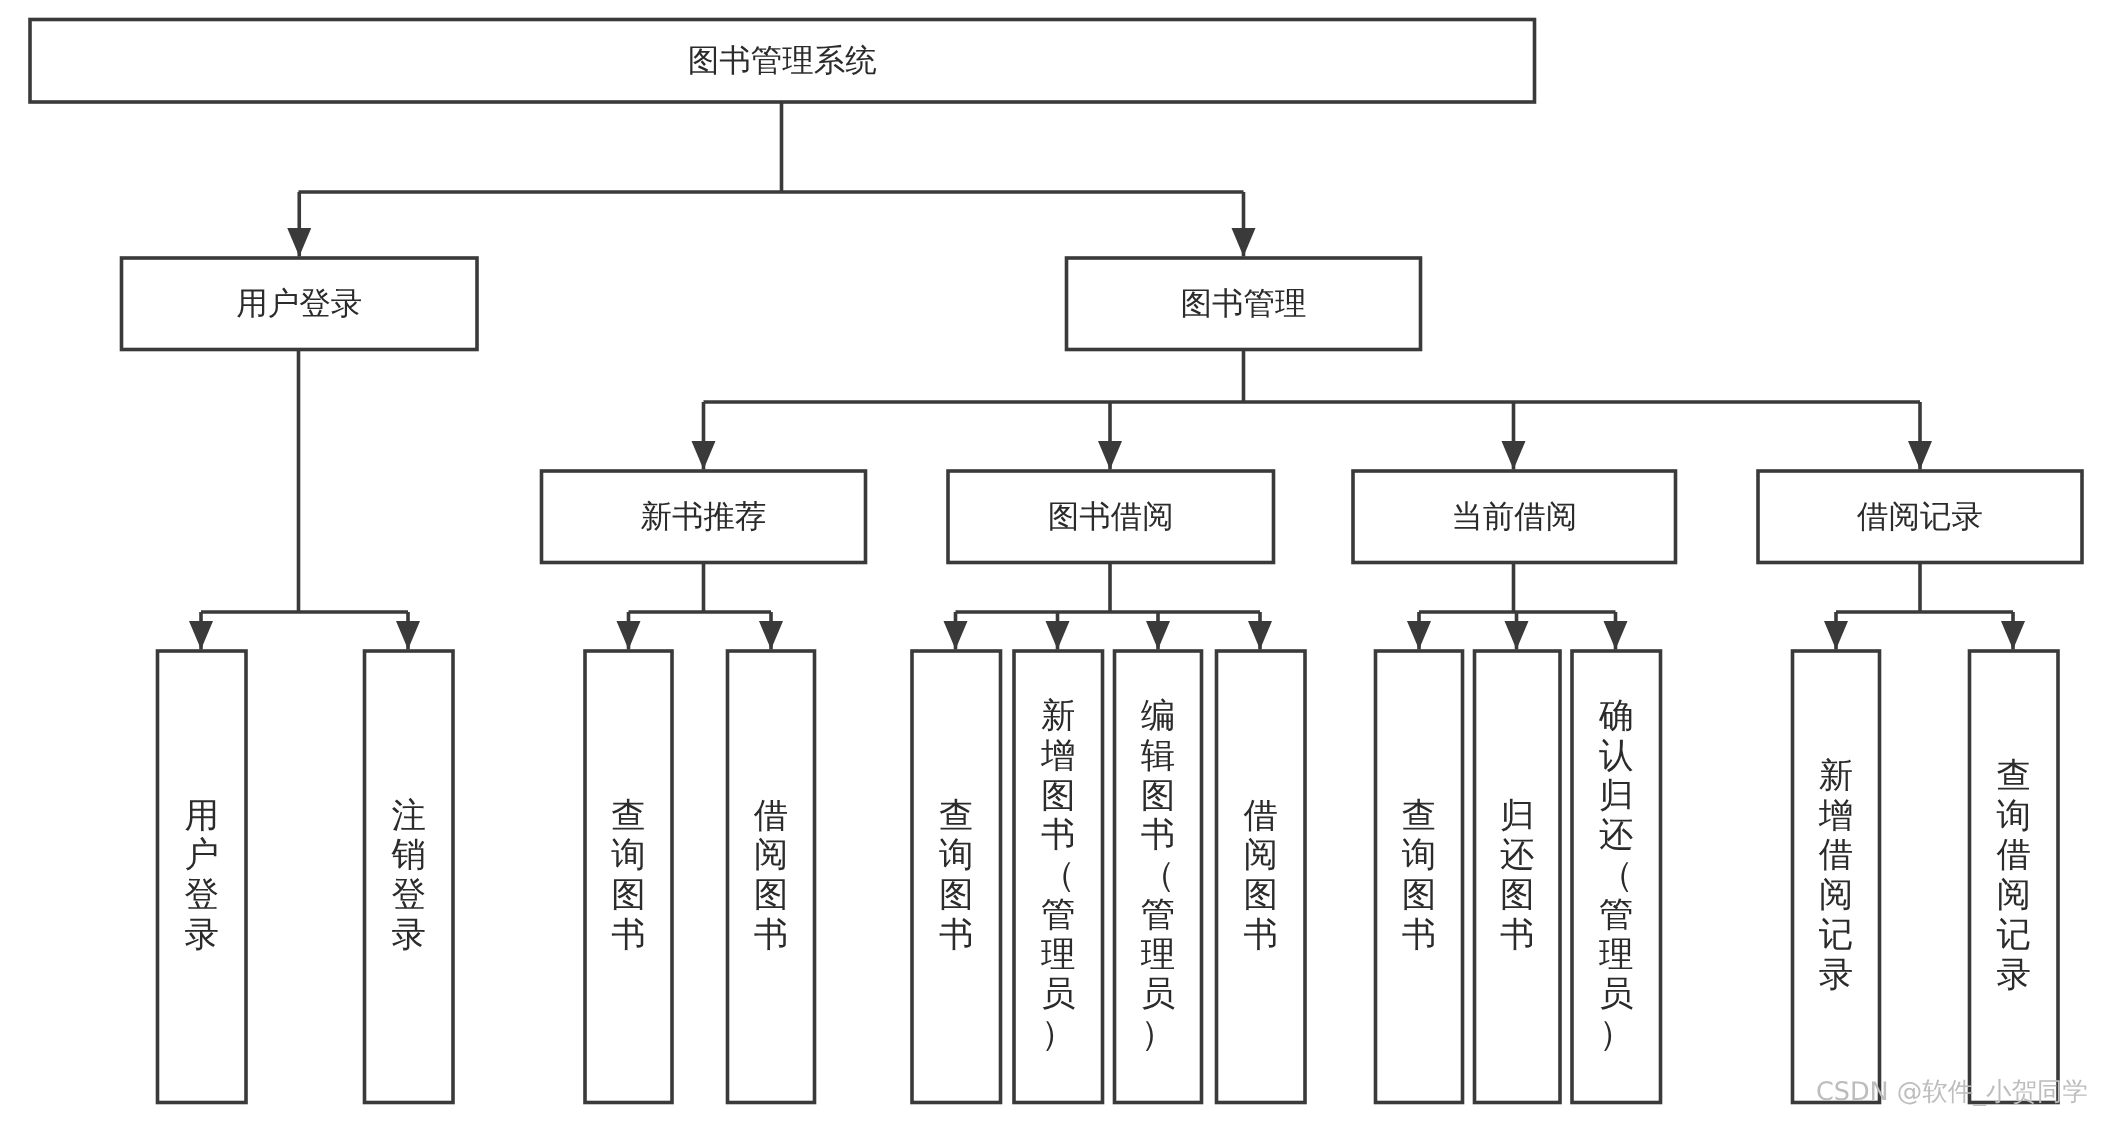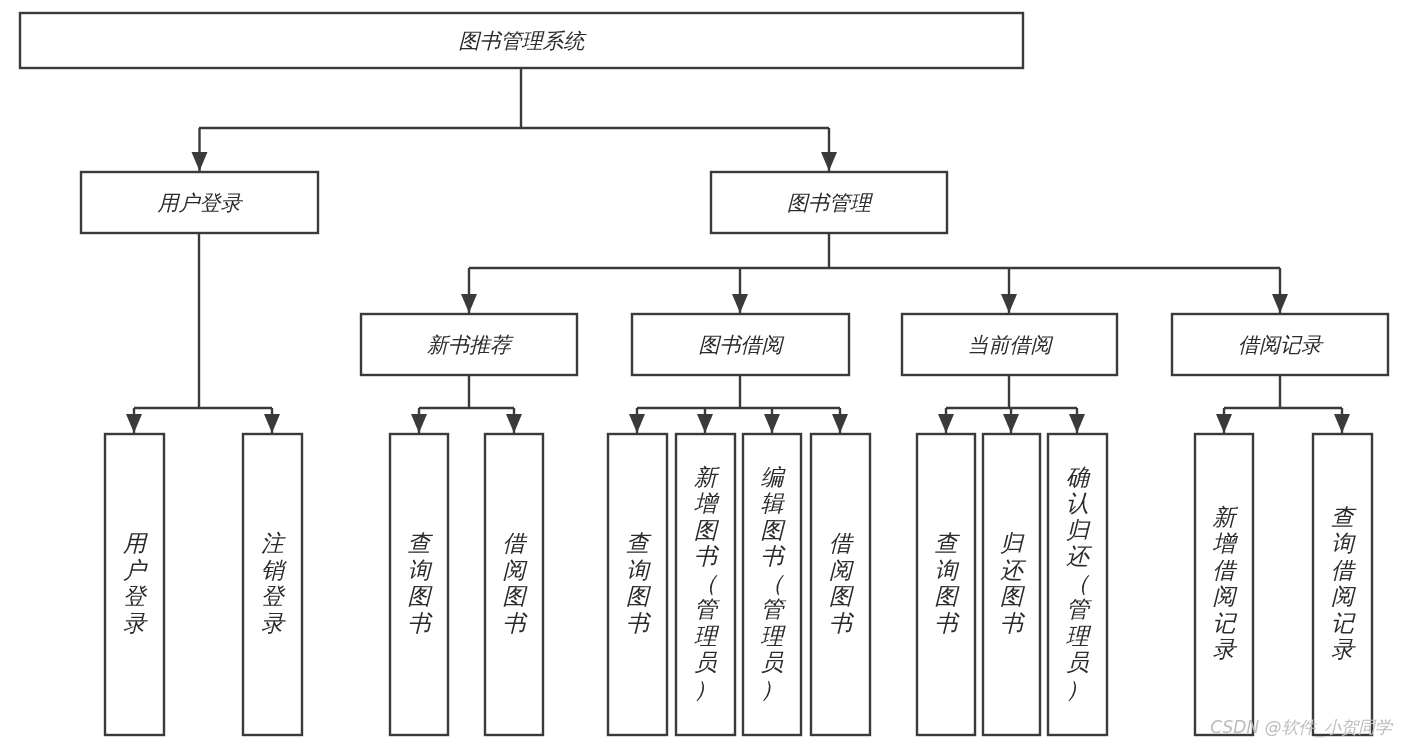--- a/index.html
+++ b/index.html
@@ -12,21 +12,20 @@
     width: 1405px;
     height: 747px;
     overflow: hidden;
     font-family: "DejaVu Sans", "Liberation Sans", sans-serif;
   }
   #diagram-root {
     position: relative;
     width: 1405px;
     height: 725px;
     background: #ffffff;
-    font-style: italic;
   }
   svg#diagram-canvas {
     position: absolute;
     left: 0;
     top: 0;
     width: 1405px;
     height: 747px;
     display: block;
   }
   .node-rect {

